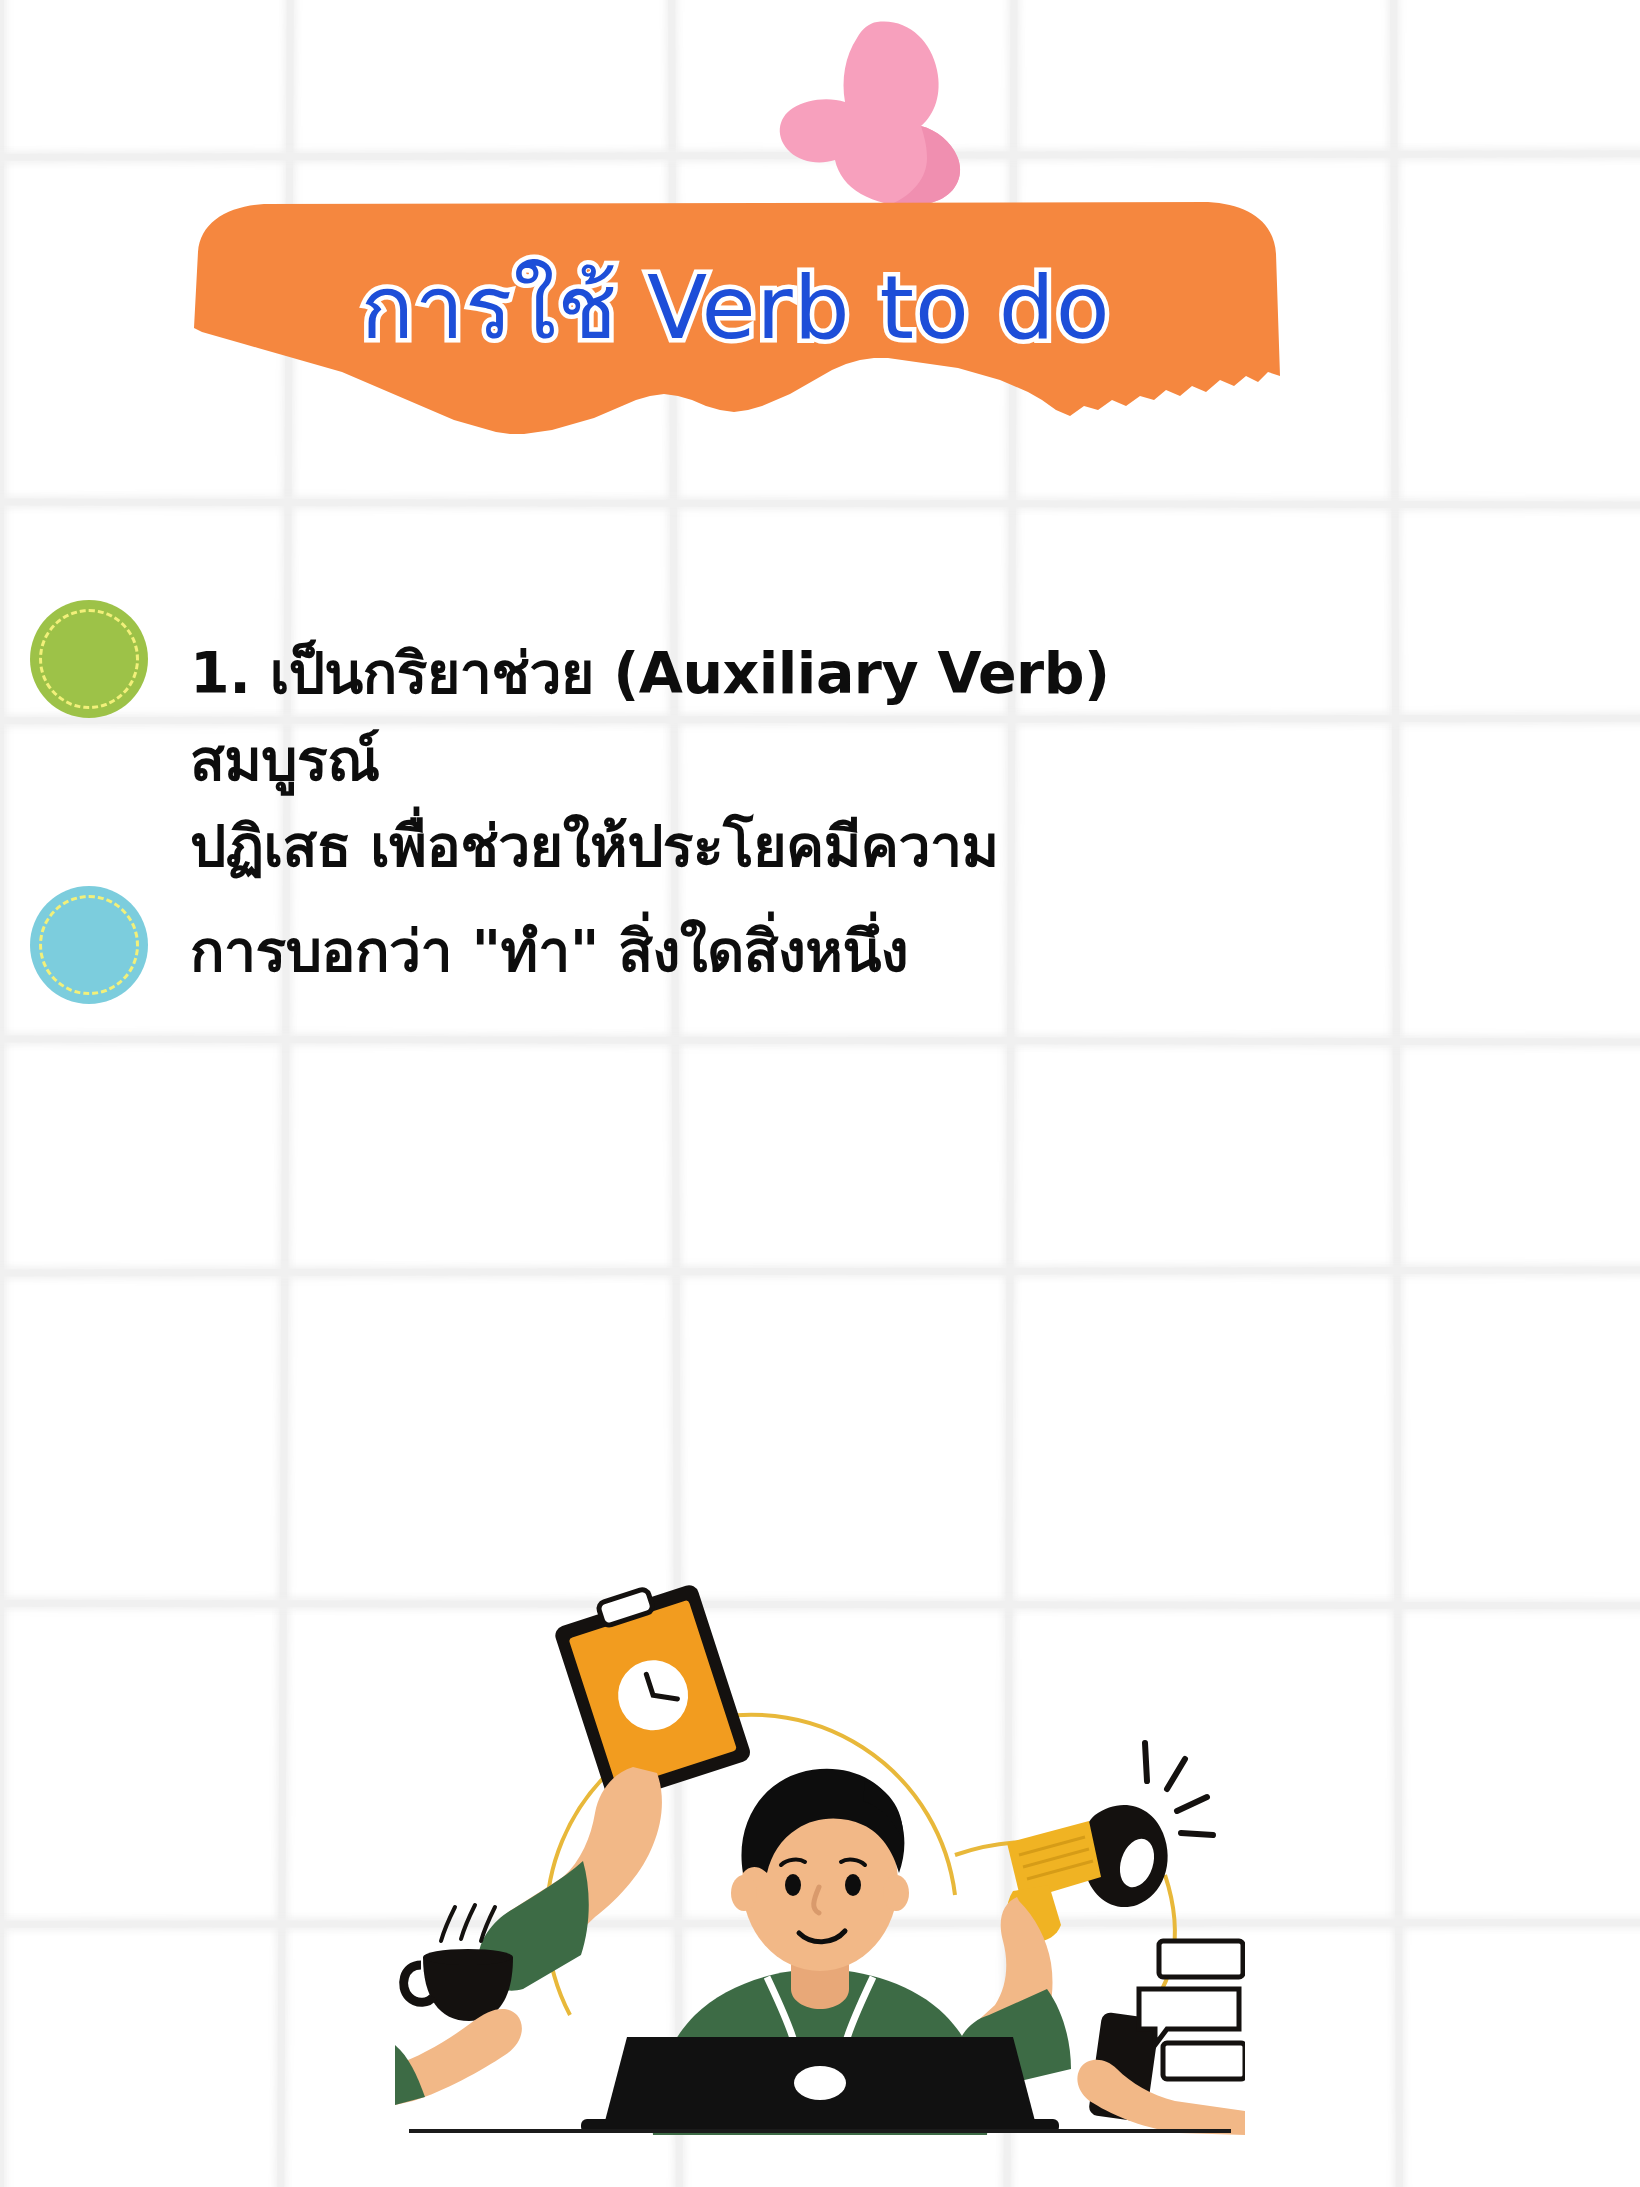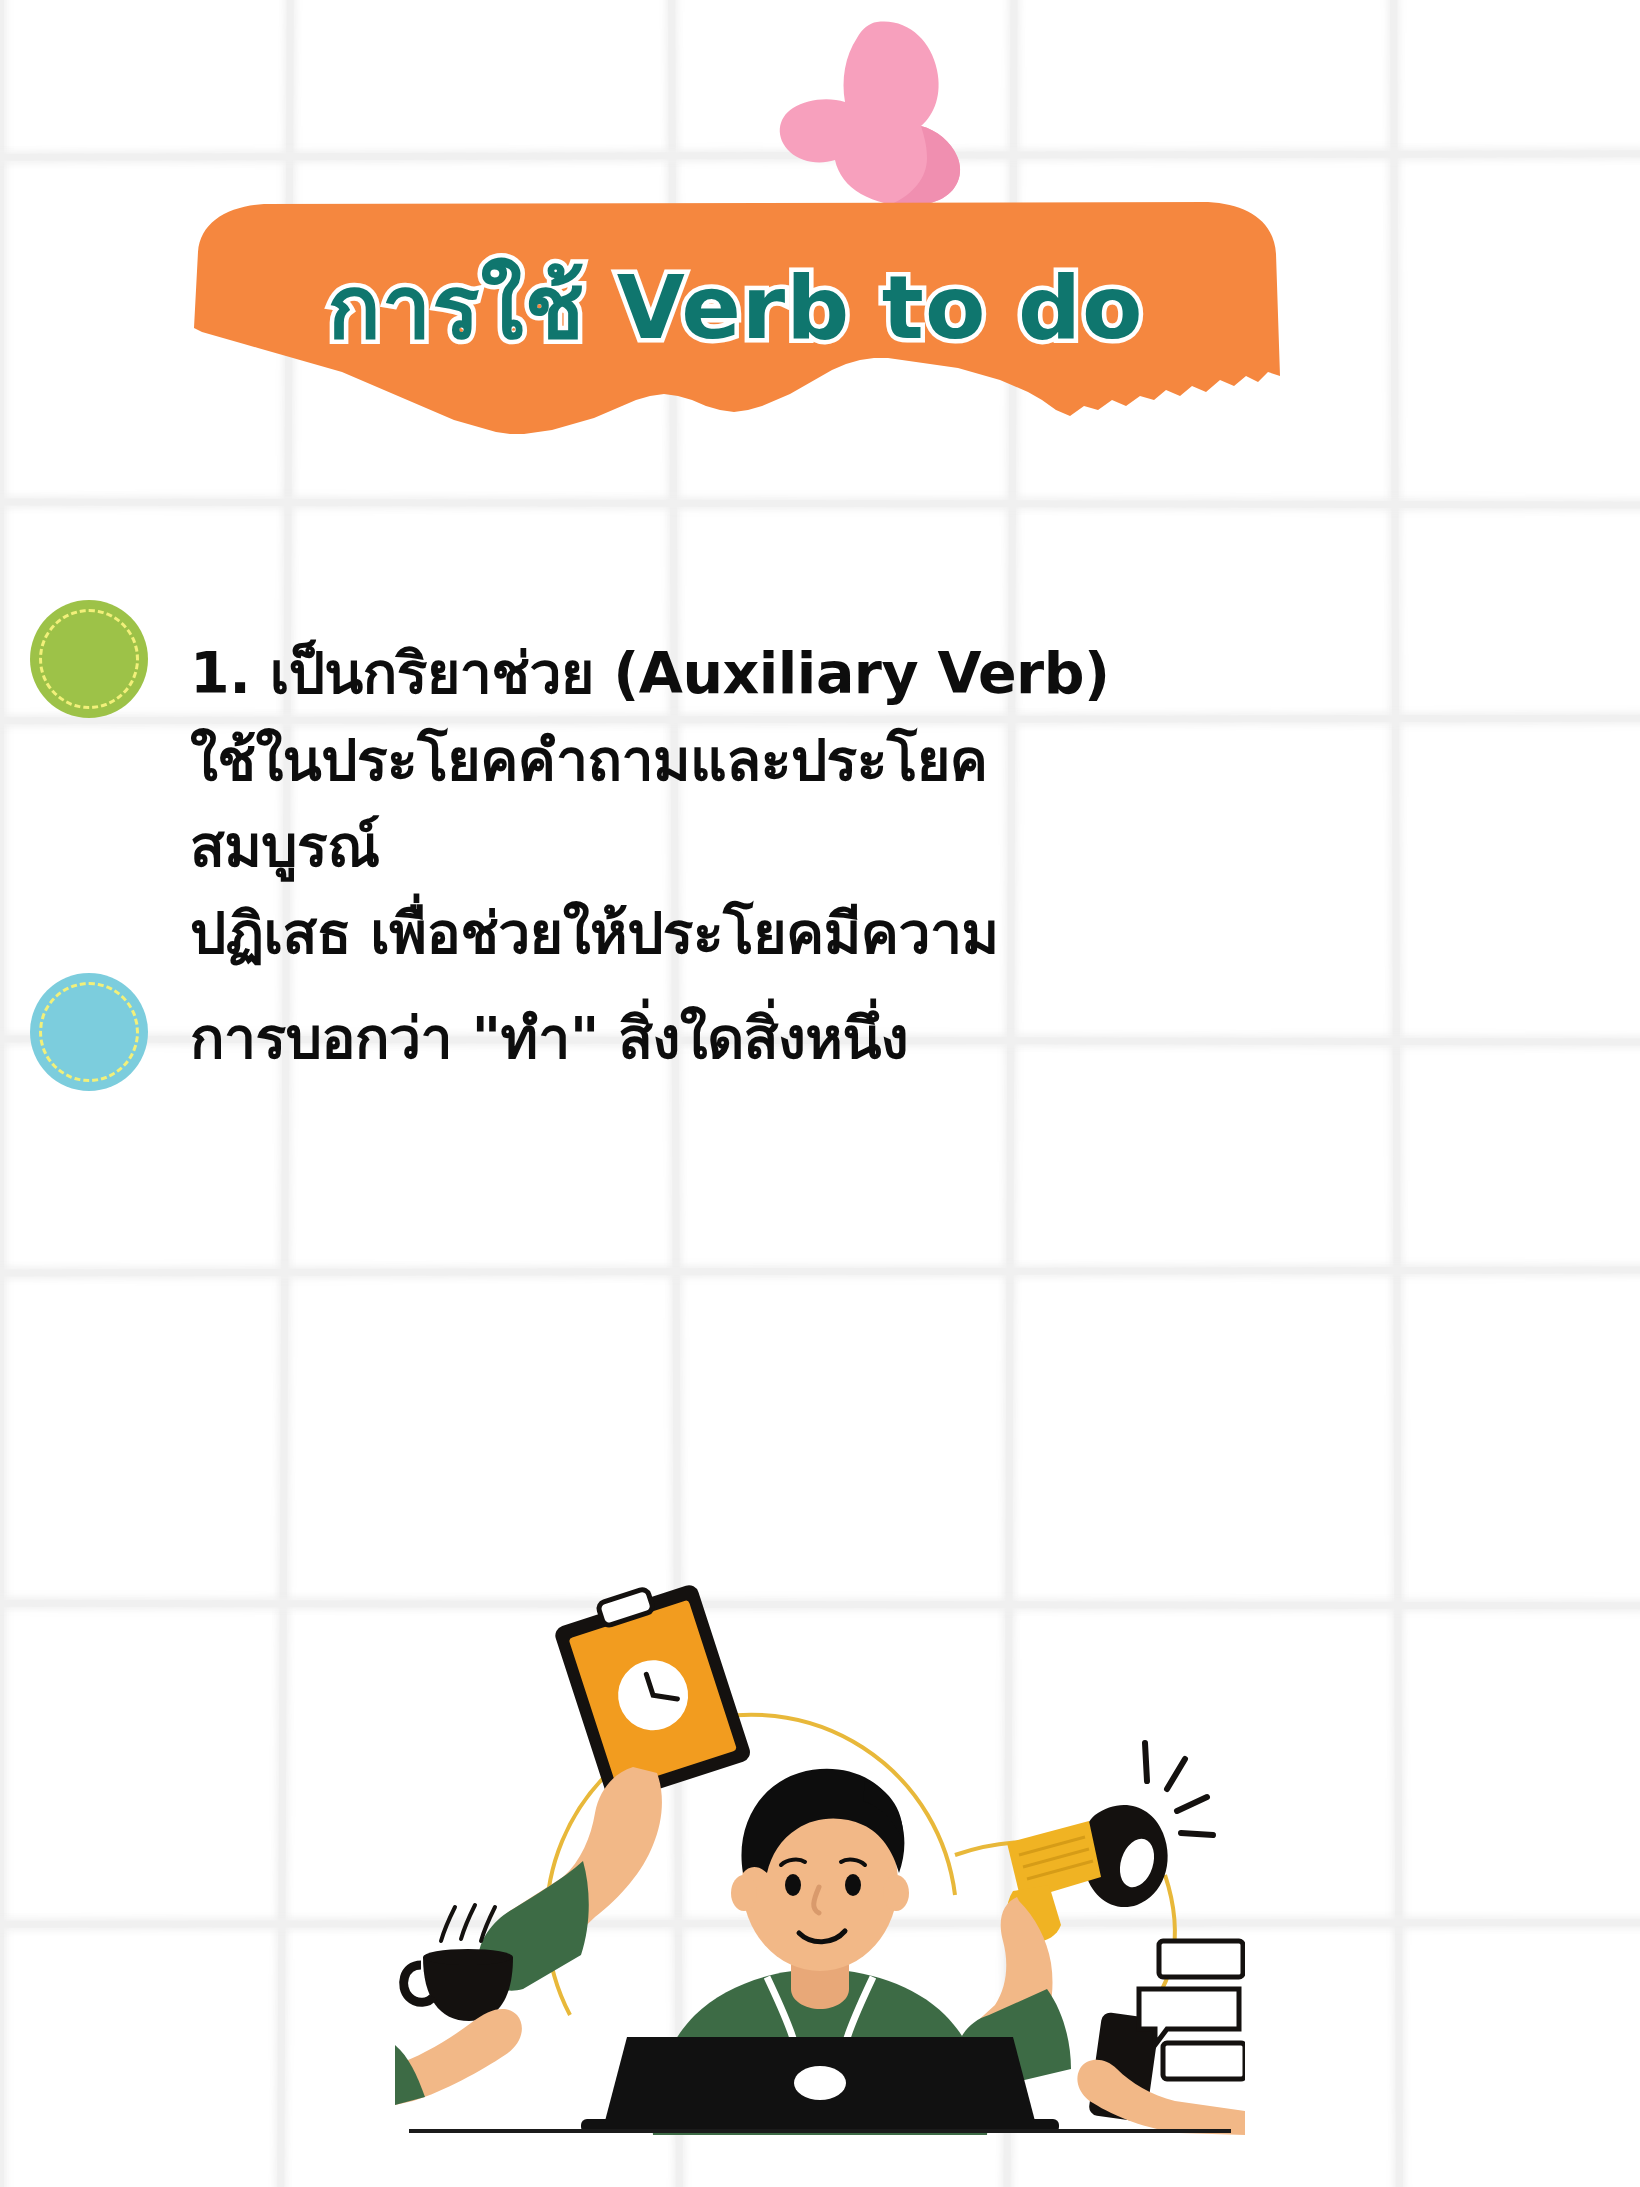--- a/index.html
+++ b/index.html
@@ -34,24 +34,24 @@
   #banner-shape {
     position:absolute; inset:0;
     width:100%; height:100%;
     display:block;
   }
   #banner-title {
     position:absolute;
     left:0; right:0; top:62px;
     text-align:center;
     font-family:"DejaVu Sans", sans-serif;
-    font-weight:700;
+    font-weight:400;
     font-size:88px;
     line-height:1.05;
-    color:#0f766e;
+    color:#1d4ed8;
     letter-spacing:1px;
     -webkit-text-stroke:9px #ffffff;
     paint-order:stroke fill;
     white-space:nowrap;
   }
 
   
   #pushpin {
     position:absolute;
     left:735px; top:8px;
@@ -169,21 +169,20 @@
   </div>
 
   <div id="content">
 
     <div class="bullet-row">
       <div class="bullet-dot dot-green">
         <div class="inner-dash"></div>
       </div>
       <div class="bullet-text">
         <div>1. เป็นกริยาช่วย (Auxiliary Verb)</div>
-        <div>ใช้ในประโยคคำถามและประโยค</div>
         <div>สมบูรณ์</div>
         <div>ปฏิเสธ เพื่อช่วยให้ประโยคมีความ</div>
       </div>
     </div>
 
     <div class="bullet-row">
       <div class="bullet-dot dot-blue">
         <div class="inner-dash"></div>
       </div>
       <div class="bullet-text">

